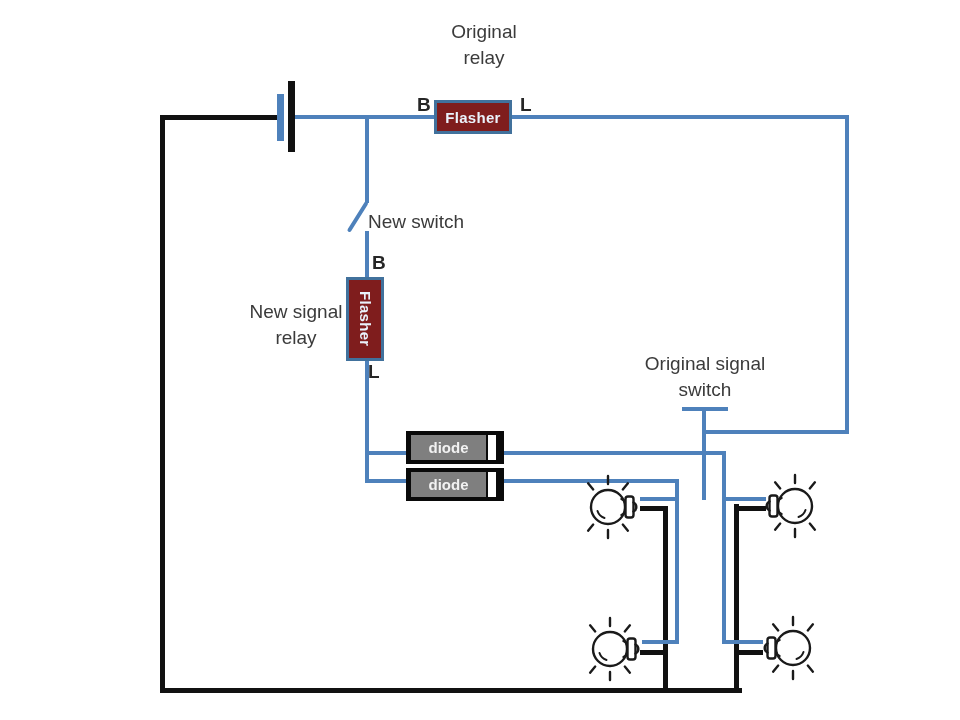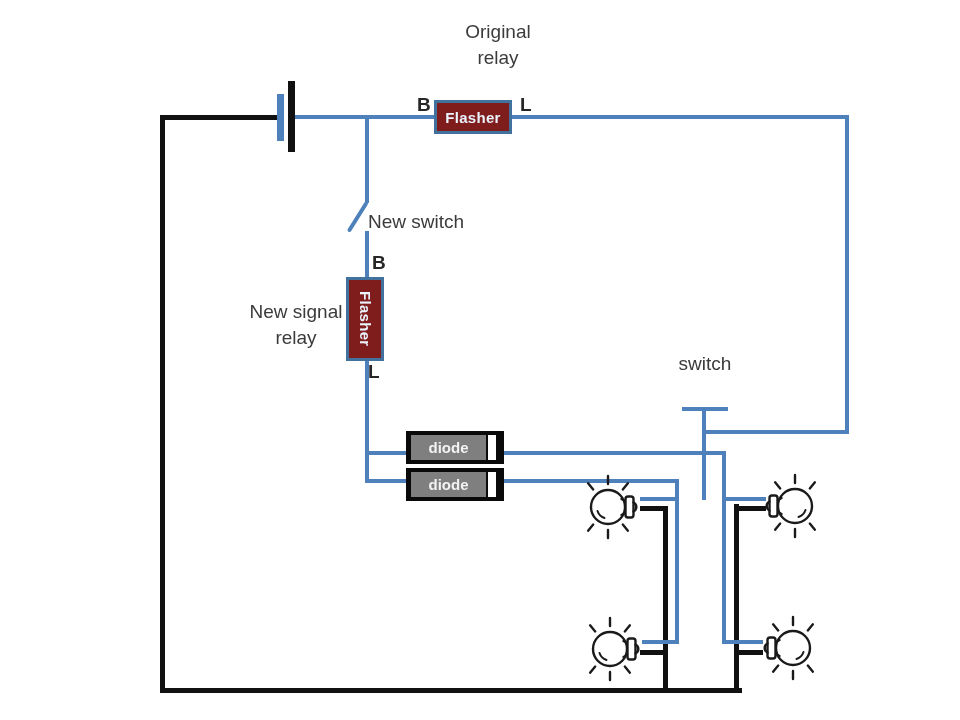--- a/index.html
+++ b/index.html
@@ -154,36 +154,37 @@
         <line x1="32" y1="61" x2="32" y2="69"></line>
         <line x1="46.8" y1="55.6" x2="51.9" y2="61.7"></line>
       <circle cx="32" cy="38" r="17" fill="#fff"></circle>
       <path d="M45.5,30 L50,32.5 M45.5,46 L50,43.5"></path>
       <rect x="49.5" y="27.5" width="8" height="21" rx="2.5" fill="#fff"></rect>
       <path d="M57.5,33.5 a5,5 0 0 1 0,9"></path>
       <path d="M21.5,42 a11,11 0 0 0 7,7" stroke-width="2"></path>
     </svg>
   </div>
 
-  <div class="lbl" style="left:428px;top:19px;width:140px;">
+  <div class="lbl" style="left:414px;top:19px;width:140px;">
     <div>Original</div>
     <div>relay</div>
   </div>
 
   <div class="term" style="left:417px;top:95px;">B</div>
   <div class="term" style="left:520px;top:95px;">L</div>
 
   <div class="lbl" style="left:368px;top:209px;">New switch</div>
 
   <div class="term" style="left:372px;top:253px;">B</div>
 
   <div class="lbl" style="left:226px;top:299px;width:140px;">
     <div>New signal</div>
     <div>relay</div>
   </div>
 
   <div class="term" style="left:368px;top:362px;">L</div>
 
   <div class="lbl" style="left:605px;top:351px;width:200px;">
+    <div>Original signal</div>
     <div>switch</div>
   </div>
 
 </div>
 
 </body></html>

